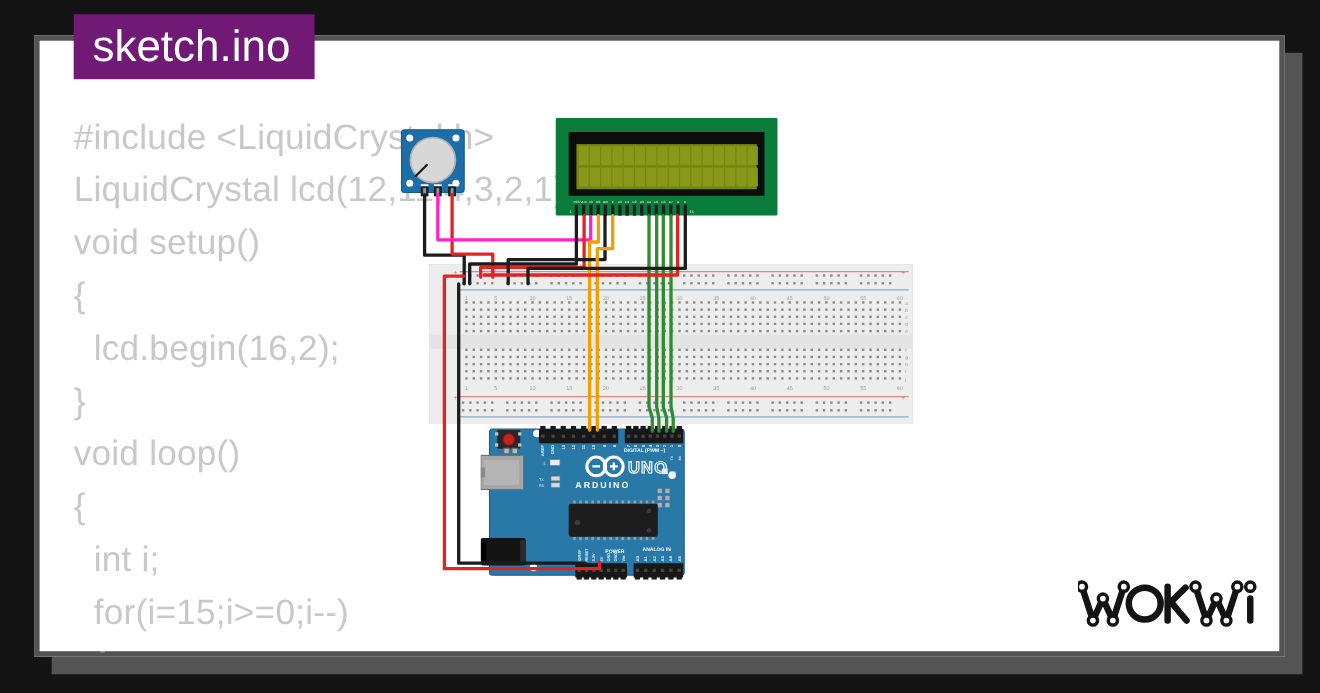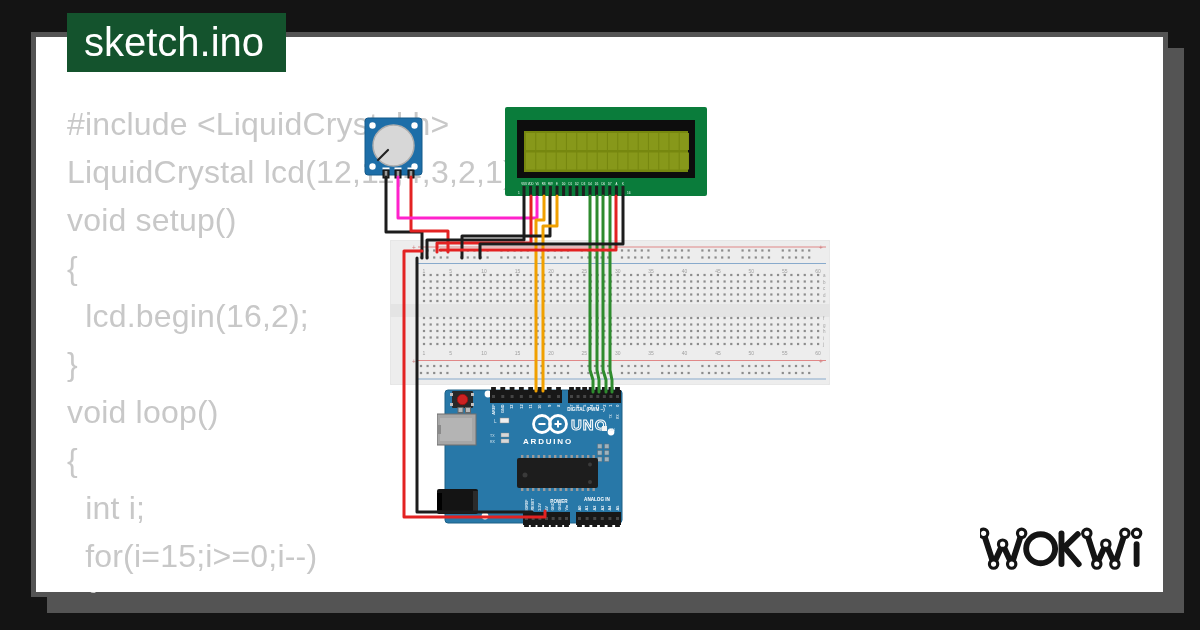--- a/index.html
+++ b/index.html
@@ -4,21 +4,21 @@
 <style>
   html,body{margin:0;padding:0;}
   body{width:1200px;height:630px;position:relative;overflow:hidden;
        background:#141414;font-family:"Liberation Sans",sans-serif;}
   .card{position:absolute;left:31px;top:32px;width:1127px;height:555px;
         background:#ffffff;border:5px solid #545454;box-sizing:content-box;
         box-shadow:16px 16px 0 0 #545454;}
   .code-clip{position:absolute;left:36px;top:37px;width:1128px;height:556px;overflow:hidden;}
   .code{position:absolute;left:31px;top:63px;font-size:32px;line-height:48px;
         color:#c8c8c8;white-space:pre;letter-spacing:0.2px;}
-  .tab{position:absolute;left:67px;top:13px;width:219px;height:59px;background:#14532d;
+  .tab{position:absolute;left:67px;top:13px;width:219px;height:59px;background:#701a75;
        color:#ffffff;font-size:40px;line-height:59px;padding-left:17px;box-sizing:border-box;}
   svg.comp{position:absolute;display:block;}
   #breadboard-svg{left:390px;top:240px;}
   #lcd-svg{left:505px;top:107px;}
   #pot-svg{left:364px;top:117px;}
   #arduino-svg{left:437px;top:387px;}
   #wires-svg{left:0;top:0;pointer-events:none;}
   #wokwi-logo{left:980px;top:517px;}
 </style>
 </head>

